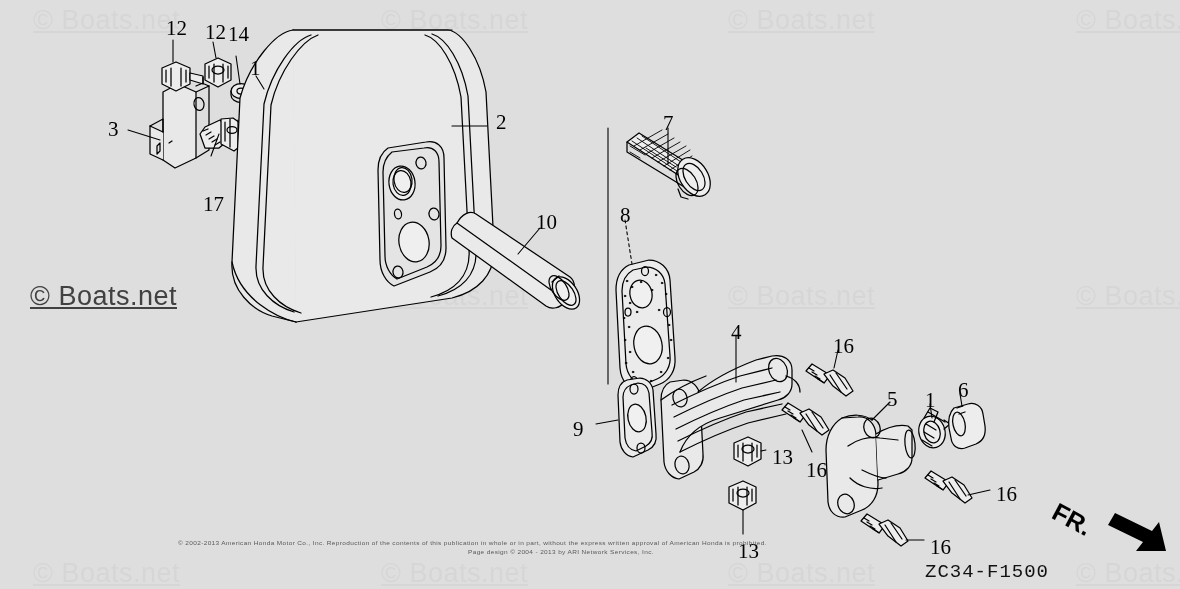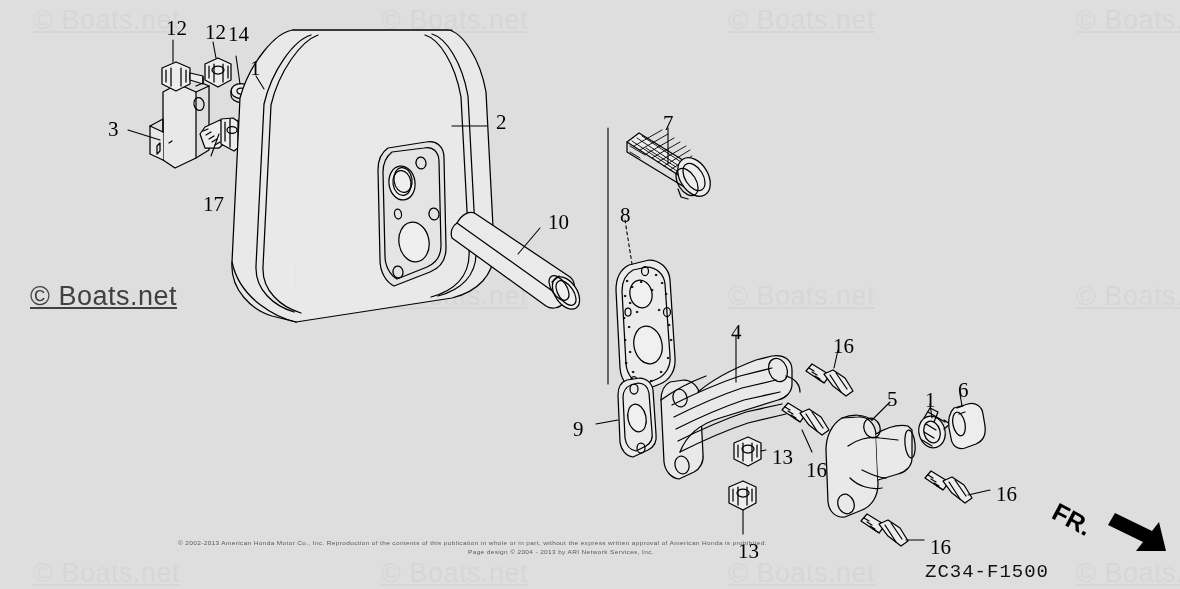--- a/index.html
+++ b/index.html
@@ -353,21 +353,21 @@
 
   <div id="callout-host">
       <div class="lbl" style="left: 166px; top: 18px;">12</div>
       <div class="lbl" style="left: 205px; top: 22px;">12</div>
       <div class="lbl" style="left: 228px; top: 24px;">14</div>
       <div class="lbl" style="left: 250px; top: 58px;">1</div>
       <div class="lbl" style="left: 108px; top: 119px;">3</div>
       <div class="lbl" style="left: 203px; top: 163px; margin-top: 31px;">17</div>
       <div class="lbl" style="left: 496px; top: 112px;">2</div>
       <div class="lbl" style="left: 663px; top: 113px;">7</div>
-      <div class="lbl" style="left: 536px; top: 212px; margin-left: 12px;">10</div>
+      <div class="lbl" style="left: 536px; top: 212px;">10</div>
       <div class="lbl" style="left: 620px; top: 205px;">8</div>
       <div class="lbl" style="left: 573px; top: 419px;">9</div>
       <div class="lbl" style="left: 731px; top: 322px;">4</div>
       <div class="lbl" style="left: 833px; top: 336px;">16</div>
       <div class="lbl" style="left: 806px; top: 460px;">16</div>
       <div class="lbl" style="left: 996px; top: 484px;">16</div>
       <div class="lbl" style="left: 930px; top: 537px;">16</div>
       <div class="lbl" style="left: 887px; top: 389px;">5</div>
       <div class="lbl" style="left: 925px; top: 390px;">1</div>
       <div class="lbl" style="left: 958px; top: 380px;">6</div>

